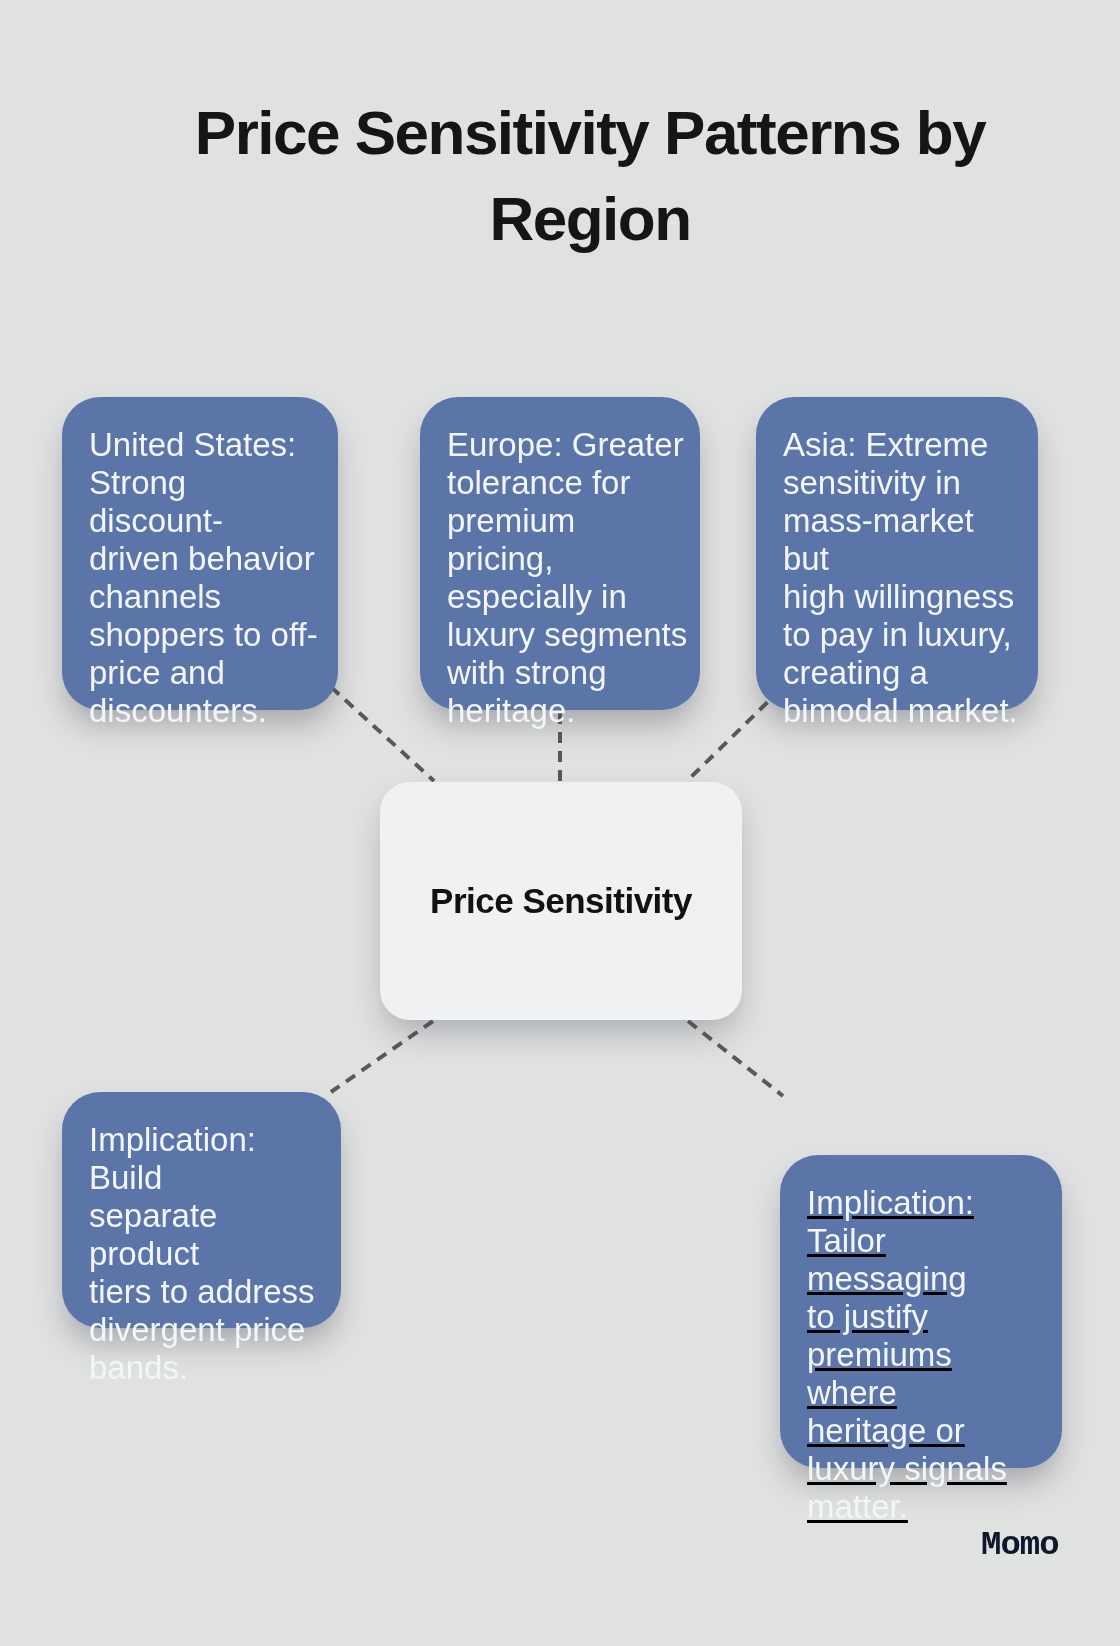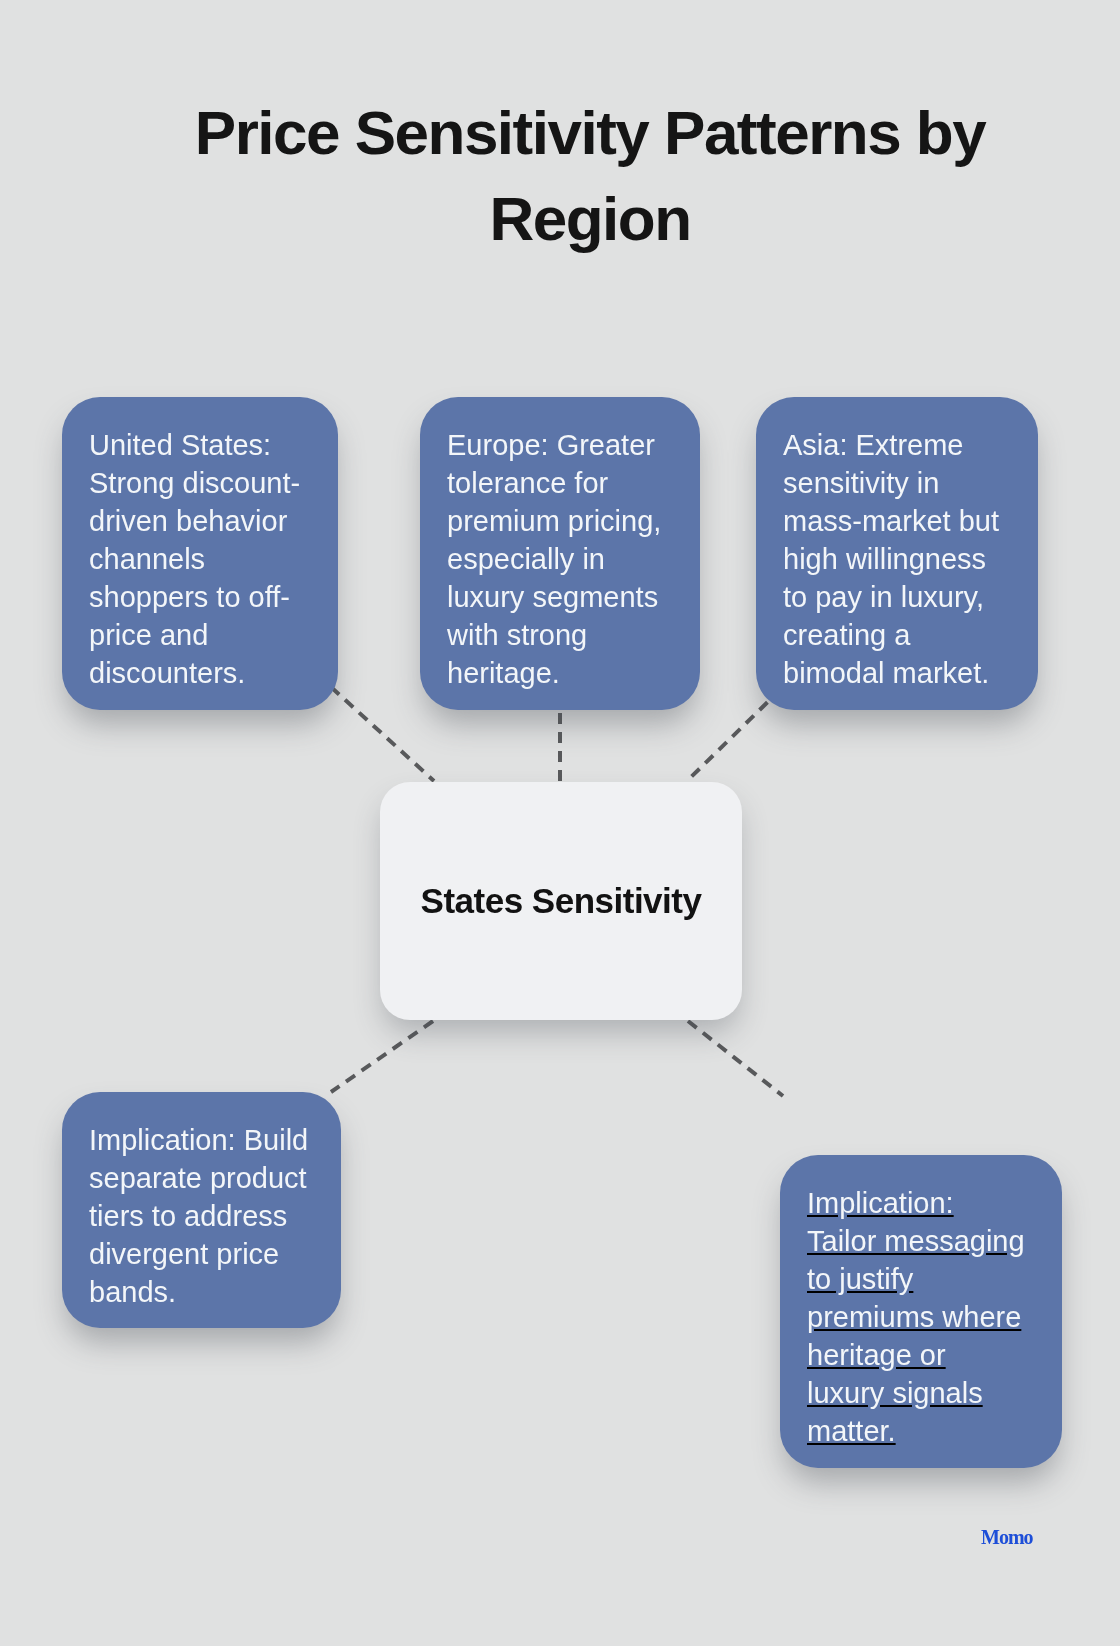--- a/index.html
+++ b/index.html
@@ -39,21 +39,21 @@
   .card {
     position: absolute;
     z-index: 2;
     background: #5c75a9;
     border-radius: 38px;
     box-shadow: 0 18px 30px -4px rgba(70, 75, 85, 0.38);
   }
   .card p {
     margin: 0;
     padding: 29px 12px 0 27px;
-    font-size: 29px;
+    font-size: 33px;
     line-height: 38px;
     color: #f3f6f9;
     white-space: pre-line;
   }
   .card-us        { left: 62px;  top: 397px;  width: 276px; height: 313px; }
   .card-europe    { left: 420px; top: 397px;  width: 280px; height: 313px; }
   .card-asia      { left: 756px; top: 397px;  width: 282px; height: 313px; }
   .card-tiers     { left: 62px;  top: 1092px; width: 279px; height: 236px; }
   .card-messaging { left: 780px; top: 1155px; width: 282px; height: 313px; text-decoration: underline; }
   .center-node {
@@ -74,25 +74,25 @@
     font-size: 35px;
     font-weight: 700;
     letter-spacing: -0.5px;
     color: #121212;
   }
   .brand {
     position: absolute;
     z-index: 2;
     left: 981px;
     top: 1526px;
-    font-family: Liberation Serif, serif;
+    font-family: Liberation Mono, monospace;
     font-weight: 700;
-    font-size: 20px;
+    font-size: 34px;
     letter-spacing: -1px;
-    color: #1d4ed8;
+    color: #0f172a;
   }
 </style>
 </head>
 <body>
 
 <div class="canvas">
 
   <h1 class="title">Price Sensitivity Patterns by
 Region</h1>
 
@@ -128,21 +128,21 @@
     <p>Asia: Extreme
 sensitivity in
 mass-market but
 high willingness
 to pay in luxury,
 creating a
 bimodal market.</p>
   </div>
 
   <div class="center-node">
-    <span>States Sensitivity</span>
+    <span>Price Sensitivity</span>
   </div>
 
   <div class="card card-tiers">
     <p>Implication: Build
 separate product
 tiers to address
 divergent price
 bands.</p>
   </div>
 

